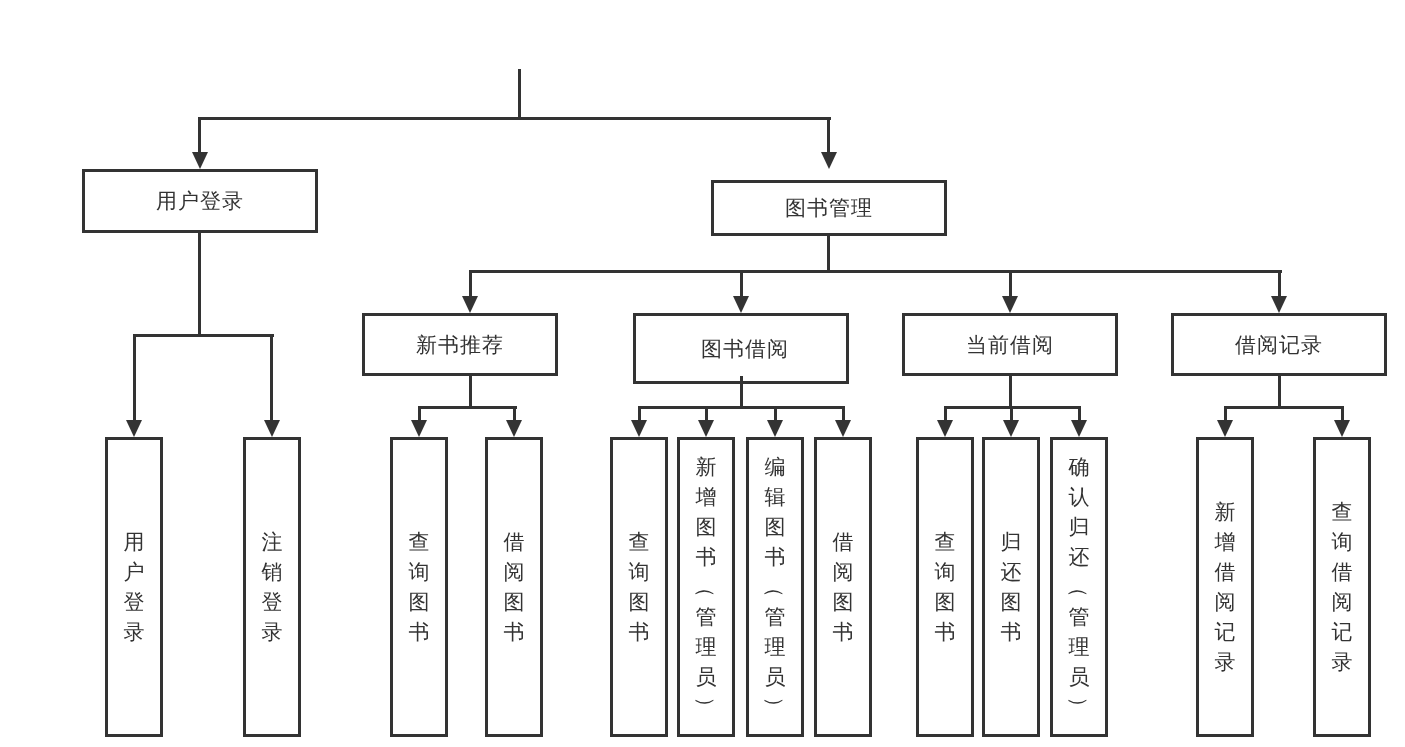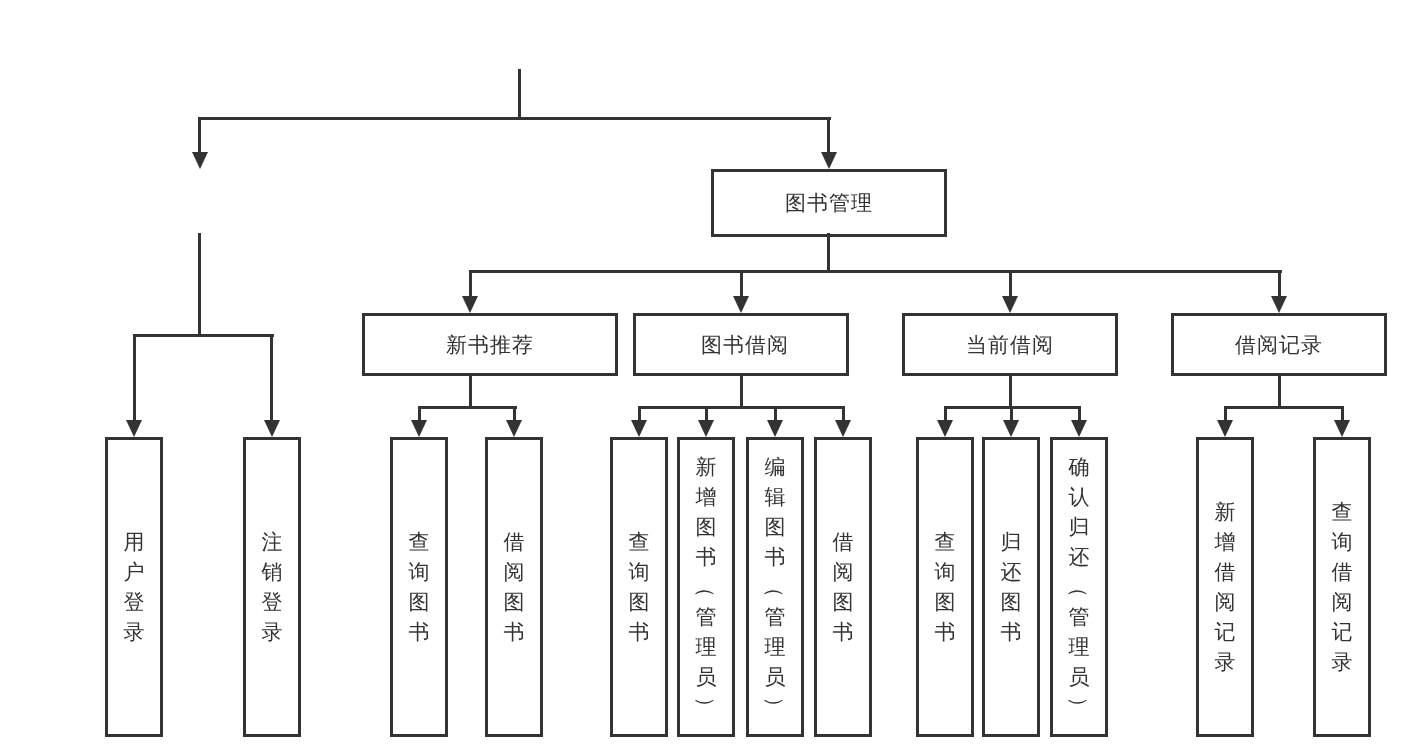--- a/index.html
+++ b/index.html
@@ -40,42 +40,43 @@
 <div class="canvas">
 
 
   <div class="vline" style="left:518px;top:69px;height:50px;"></div>
   <div class="hline" style="left:198px;top:117px;width:633px;"></div>
   <div class="vline" style="left:198px;top:117px;height:36px;"></div>
   <div class="arrow" style="left:192px;top:152px;"></div>
   <div class="vline" style="left:827px;top:117px;height:36px;"></div>
   <div class="arrow" style="left:821px;top:152px;"></div>
 
-  <div class="hbox" style="left:711px;top:169px;width:236px;height:68px;">图书管理</div>
+  <div class="hbox" style="left:82px;top:169px;width:236px;height:64px;">用户登录</div>
+  <div class="hbox" style="left:711px;top:180px;width:236px;height:56px;">图书管理</div>
 
   <div class="vline" style="left:198px;top:233px;height:103px;"></div>
   <div class="hline" style="left:133px;top:334px;width:141px;"></div>
   <div class="vline" style="left:133px;top:334px;height:86px;"></div>
   <div class="arrow" style="left:126px;top:420px;"></div>
   <div class="vline" style="left:270px;top:334px;height:86px;"></div>
   <div class="arrow" style="left:264px;top:420px;"></div>
 
   <div class="vline" style="left:827px;top:233px;height:40px;"></div>
   <div class="hline" style="left:469px;top:270px;width:813px;"></div>
   <div class="vline" style="left:469px;top:270px;height:28px;"></div>
   <div class="arrow" style="left:462px;top:296px;"></div>
   <div class="vline" style="left:740px;top:270px;height:28px;"></div>
   <div class="arrow" style="left:733px;top:296px;"></div>
   <div class="vline" style="left:1009px;top:270px;height:28px;"></div>
   <div class="arrow" style="left:1002px;top:296px;"></div>
   <div class="vline" style="left:1278px;top:270px;height:28px;"></div>
   <div class="arrow" style="left:1271px;top:296px;"></div>
 
-  <div class="hbox" style="left:362px;top:313px;width:256px;height:63px;">新书推荐</div>
-  <div class="hbox" style="left:633px;top:313px;width:216px;height:63px;padding-left:8px;">图书借阅</div>
+  <div class="hbox" style="left:362px;top:313px;width:196px;height:63px;">新书推荐</div>
+  <div class="hbox" style="left:633px;top:313px;width:216px;height:71px;padding-left:8px;">图书借阅</div>
   <div class="hbox" style="left:902px;top:313px;width:216px;height:63px;">当前借阅</div>
   <div class="hbox" style="left:1171px;top:313px;width:216px;height:63px;">借阅记录</div>
 
   <div class="vline" style="left:469px;top:376px;height:32px;"></div>
   <div class="hline" style="left:418px;top:406px;width:99px;"></div>
   <div class="vline" style="left:740px;top:376px;height:32px;"></div>
   <div class="hline" style="left:638px;top:406px;width:207px;"></div>
   <div class="vline" style="left:1009px;top:376px;height:32px;"></div>
   <div class="hline" style="left:944px;top:406px;width:137px;"></div>
   <div class="vline" style="left:1278px;top:376px;height:32px;"></div>

